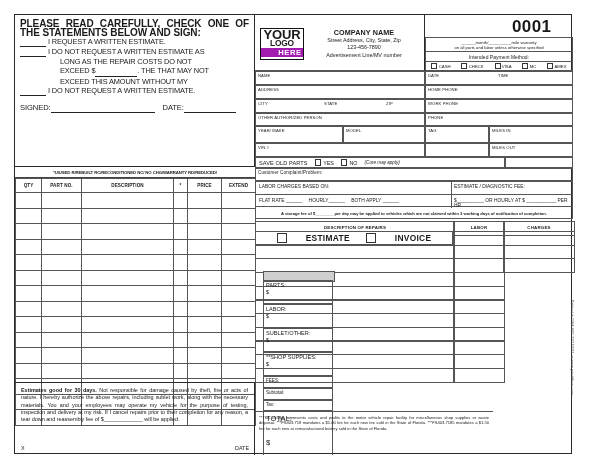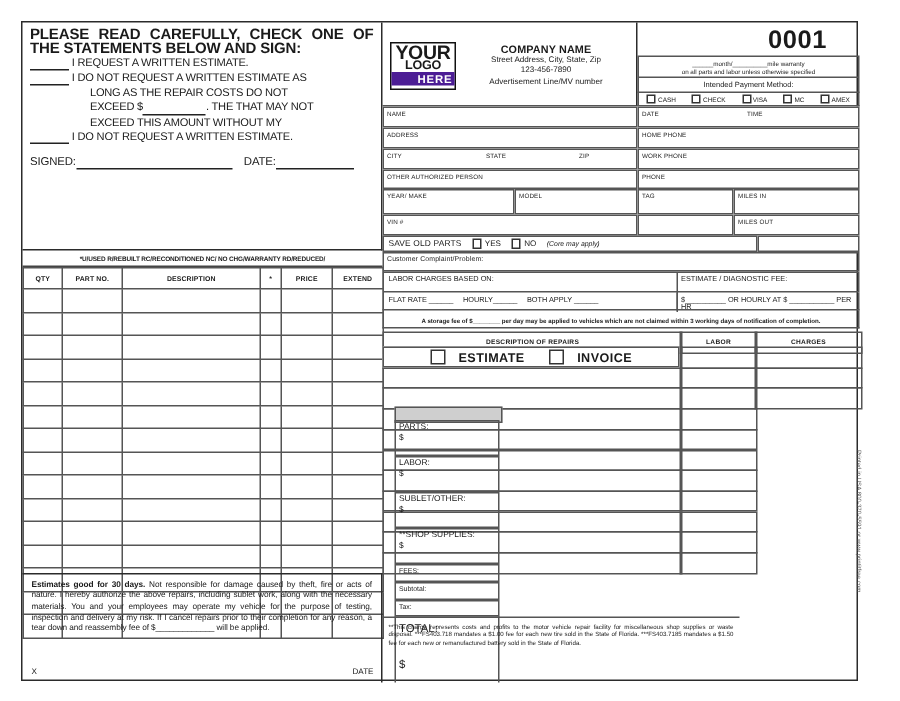--- a/index.html
+++ b/index.html
@@ -23,21 +23,21 @@
   .ul{display:inline-block;border-bottom:1px solid #222;}
   #signline{font-size:7.6px;margin-top:7px;letter-spacing:-.1px;}
 
   
   #company{left:240px;top:0;width:170px;height:56px;border-bottom:1px solid #555;
            border-right:1.5px solid #2b2b2b;}
   #logo{position:absolute;left:5px;top:13px;width:42px;height:30px;border:1.3px solid #111;
         background:#fff;text-align:center;}
   #logo .l1{font-size:13px;font-weight:bold;line-height:8.6px;margin-top:1.5px;letter-spacing:-.2px;}
   #logo .l2{font-size:8.4px;font-weight:bold;line-height:8.6px;letter-spacing:-.2px;}
-  #logo .l3{background:#4c1d95;color:#fff;font-size:7.6px;font-weight:bold;
+  #logo .l3{background:#a21caf;color:#fff;font-size:7.6px;font-weight:bold;
             letter-spacing:.6px;margin-top:.5px;padding-left:16px;}
   #cinfo{position:absolute;left:52px;top:13px;width:114px;text-align:center;}
   #cinfo .cn{font-size:7.2px;font-weight:bold;letter-spacing:.1px;}
   #cinfo .cl{font-size:5.4px;line-height:7.4px;}
 
   
   #formno{position:absolute;left:497px;top:2px;width:72px;text-align:left;
           font-size:17px;font-weight:bold;letter-spacing:.4px;}
   #warranty{left:410px;top:22px;width:148px;height:15px;border:1px solid #555;
             text-align:center;padding-top:1.5px;}
@@ -87,21 +87,21 @@
   
   #rhead{left:240px;top:206px;width:318px;height:10px;}
   #rhead .c{position:absolute;top:0;height:10px;border:1px solid #555;text-align:center;
             font-size:4.4px;font-weight:bold;padding-top:2.8px;letter-spacing:.2px;}
   #rbody{position:absolute;left:240px;top:216px;width:318px;height:151px;}
   .rrow{position:absolute;left:0;width:318px;height:12.6px;}
   .rrow .d{position:absolute;left:0;top:0;width:198px;height:100%;border:1px solid #555;}
   .rrow .l{position:absolute;left:198px;top:0;width:50px;height:100%;border:1px solid #555;}
   .rrow .c{position:absolute;left:248px;top:0;width:70px;height:100%;border:1px solid #555;}
   .eilbl{font-size:8.4px;font-weight:bold;letter-spacing:.3px;}
-  .eiwrap{display:flex;align-items:center;gap:9px;}
+  .eiwrap{display:flex;align-items:center;gap:19px;}
 
   
   .tot{position:absolute;left:248px;width:70px;border:1px solid #555;box-sizing:border-box;}
   .tot .n{position:absolute;left:2px;top:1px;font-size:5.6px;}
   .tot .d{position:absolute;left:2px;top:8px;font-size:5.6px;}
   .tot.small .n{font-size:4.6px;}
   .greyband{position:absolute;left:248px;width:70px;height:9px;background:#cfcfcf;
             border:1px solid #555;}
 
   

